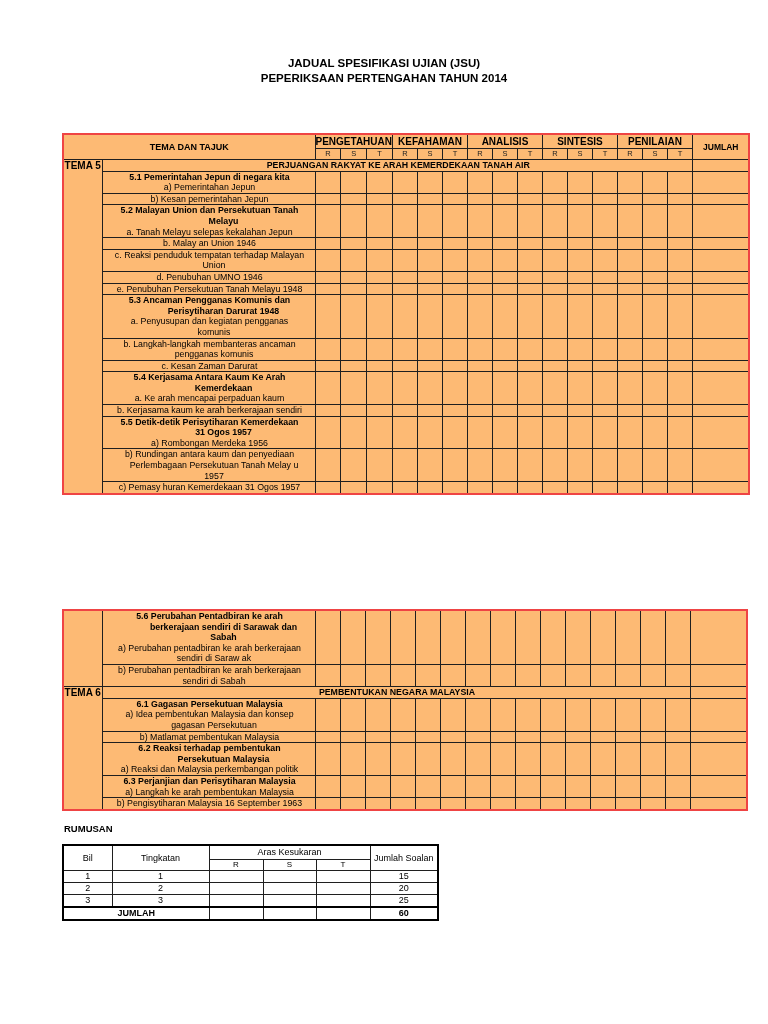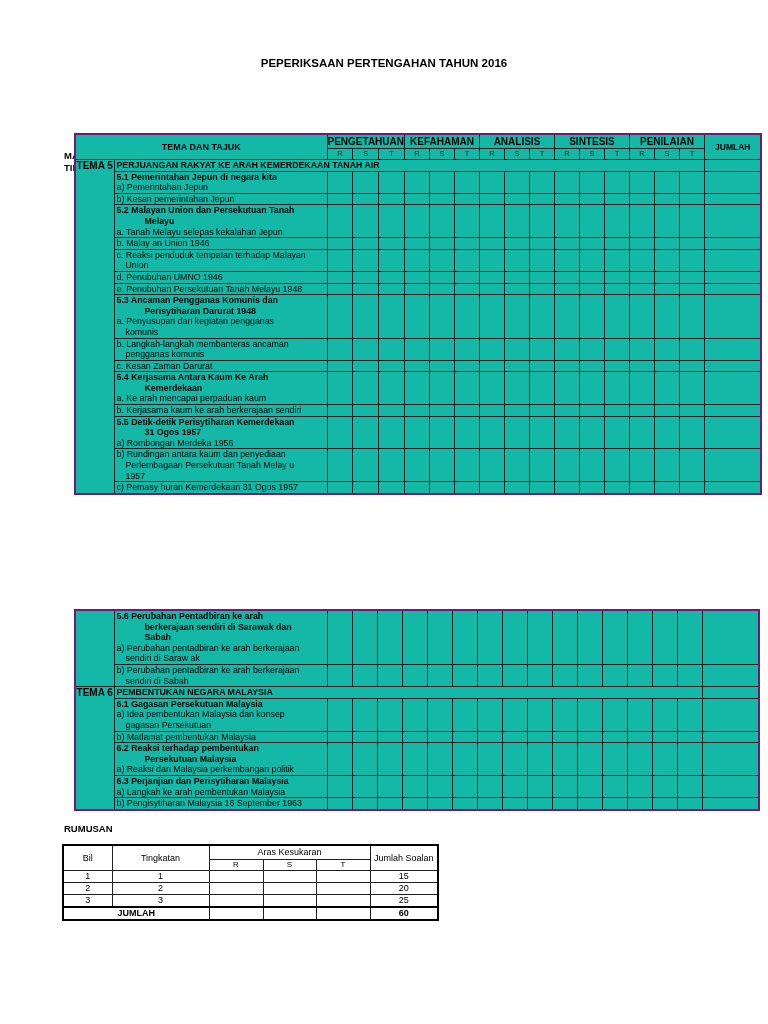--- a/index.html
+++ b/index.html
@@ -9,36 +9,36 @@
   }
   .title-block {
     position:absolute; top:56px; left:0; width:768px;
     text-align:center; font-weight:bold; font-size:11.5px; line-height:15px;
   }
   .meta {
     position:absolute; top:111px; left:64px;
     font-weight:bold; font-size:9.5px; line-height:11.5px;margin-top:39px;
   }
   table.spec {
-    position:absolute; left:74px; border-collapse:collapse; table-layout:fixed;
-    border:2px solid #701a75; background:#14b8a6;
+    position:absolute; left:62px; border-collapse:collapse; table-layout:fixed;
+    border:2px solid #ef4444; background:#fdba74;
   }
   #spec1 { top:133px; }
   #spec2 { top:609px; }
   .spec th, .spec td { border:1px solid #1f1f1f; padding:0; vertical-align:top; overflow:hidden; }
   .spec th { vertical-align:middle; text-align:center; }
   .th-tema { font-size:9px; font-weight:bold; }
   .gh { font-size:10px; font-weight:bold; height:13px; line-height:13px; }
   .sh { font-size:7.5px; font-weight:normal; height:10px; line-height:10px; color:#222; }
   .th-jumlah { font-size:8.5px; font-weight:bold; }
   .tema-cell {
     vertical-align:middle; text-align:center; font-weight:bold;
     font-size:10px; white-space:nowrap;
   }
-  .ln { font-size:8.8px; line-height:10.6px; padding-left:2px; white-space:nowrap; }
+  .ln { font-size:8.8px; line-height:10.6px; padding-left:2px; white-space:nowrap;text-align:center; }
   .ln.b { font-weight:bold; }
   .ln.i1 { padding-left:11px; }
   .ln.i2 { padding-left:30px; }
   .rumusan-label {
     position:absolute; top:823px; left:64px; font-weight:bold; font-size:9.5px;
   }
   table.rum {
     position:absolute; left:62px; top:844px; border-collapse:collapse;
     table-layout:fixed; border:2px solid #000; background:#fff;
   }
@@ -48,21 +48,22 @@
   .rum td { font-size:9px; height:11px; line-height:11px; }
   .rum .tot { font-weight:bold; }
   .rum tr.total-row td { border-top:2px solid #000; }
 </style>
 </head>
 <body>
 
 <div class="page">
 
   <div class="title-block">
-    <div>PEPERIKSAAN PERTENGAHAN TAHUN 2016</div>
+    <div>JADUAL SPESIFIKASI UJIAN (JSU)</div>
+    <div>PEPERIKSAAN PERTENGAHAN TAHUN 2014</div>
   </div>
 
   <div class="meta">
     <div>MATA PELAJARAN : SEJARAH (21/1)</div>
     <div>TINGKATAN: 3</div>
   </div>
 
   <table id="spec1" class="spec">
       <colgroup>
         <col style="width: 39px;">

